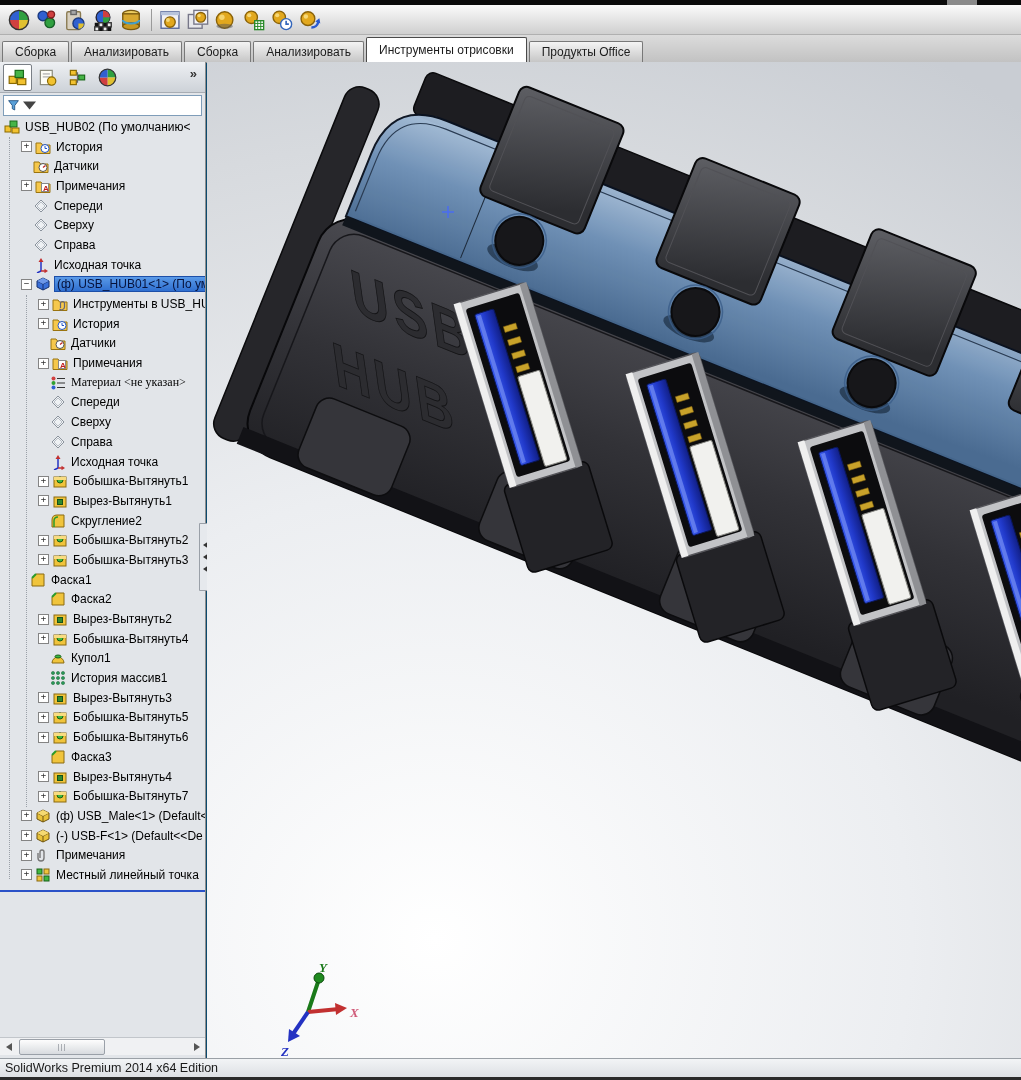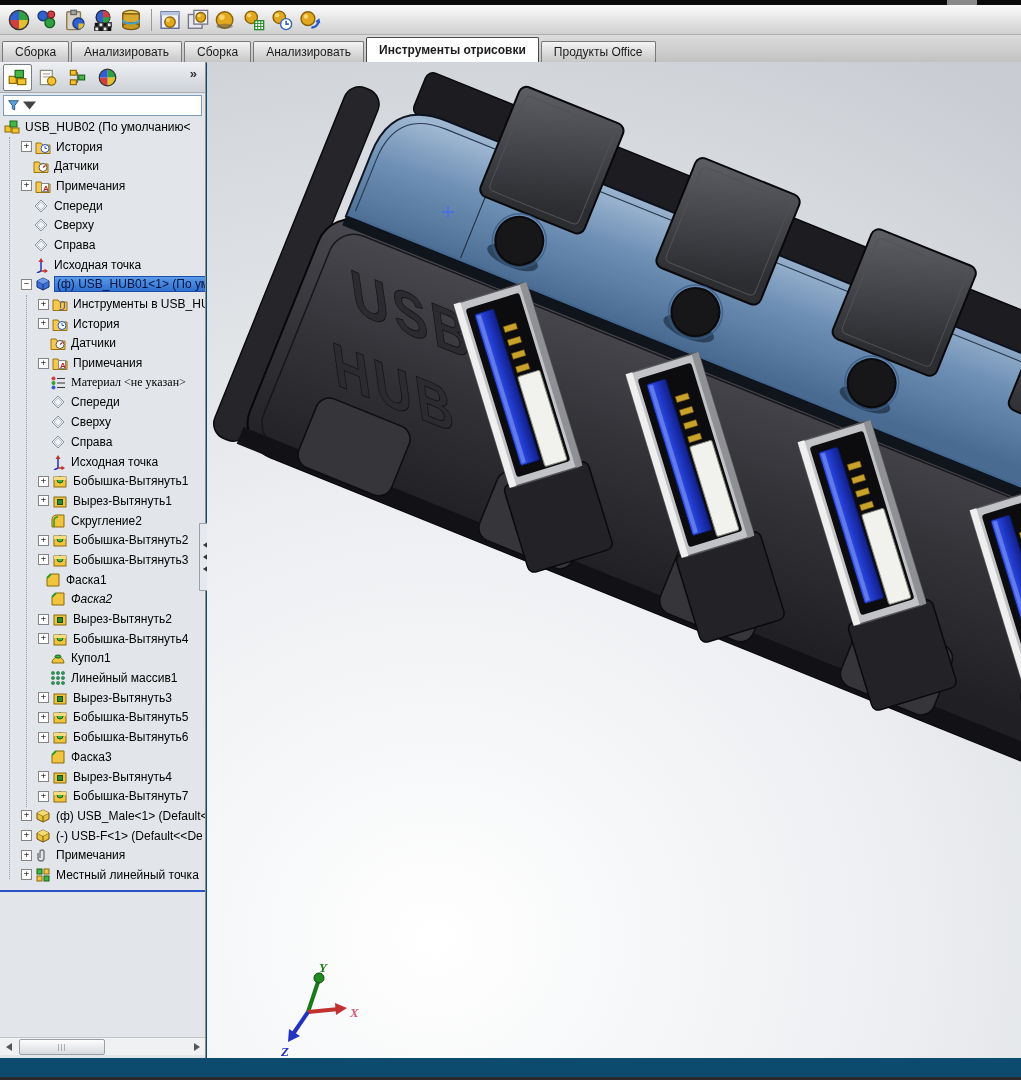--- a/index.html
+++ b/index.html
@@ -15,21 +15,21 @@
   .tbtn{width:26px;height:26px;display:flex;align-items:center;justify-content:center;margin-right:2px;}
   .tbtn svg{width:22px;height:22px;}
   .tsep{width:1px;height:22px;background:#9a9a9a;margin:0 5px;}
 
   .tabbar{position:absolute;left:0;top:35px;width:1021px;height:27px;
     background:linear-gradient(#dcdcdc,#c2c2c2);border-bottom:1px solid #8f8f8f;}
   .tabs{position:absolute;left:2px;bottom:0;display:flex;align-items:flex-end;}
   .rtab{height:20px;line-height:20px;padding:0 12px;margin-right:2px;font-size:12px;color:#1c1c1c;
     background:linear-gradient(#f4f4f4,#c6c6c6);border:1px solid #787878;border-bottom:none;
     border-radius:2px 2px 0 0;white-space:nowrap;cursor:default;}
-  .rtab.active{height:24px;line-height:24px;background:#ffffff;font-weight:bold;border-color:#4a4a4a;}
+  .rtab.active{height:24px;line-height:24px;background:#ffffff;font-weight:normal;border-color:#4a4a4a;}
   .headsup{position:absolute;right:8px;top:40px;display:flex;align-items:center;}
   .hbtn{width:24px;height:20px;display:flex;align-items:center;justify-content:center;}
   .hbtn svg{width:19px;height:19px;}
   .hcaret{width:10px;display:flex;justify-content:center;}
 
   
   .main{position:absolute;left:0;top:62px;width:1021px;height:996px;}
   .left-panel{position:absolute;left:0;top:0;width:206px;height:996px;
     background:#e2e5e9;border-right:1px solid #8e8e8e;box-sizing:border-box;}
   .panel-tabs{height:30px;background:linear-gradient(#eef0f3,#cdd2d8);border-bottom:1px solid #a8adb4;
@@ -498,29 +498,29 @@
           </div>
           <div class="tree-row" style="padding-left: 38px;">
             <span class="exp">+</span>
             <span class="t-ic"><svg viewBox="0 0 16 16">
                 <rect x="2" y="4" width="12" height="10" fill="#f0c43c" stroke="#8a6a10"></rect>
                 <circle cx="8" cy="7" r="3" fill="#40b840" stroke="#186018"></circle>
                 <rect x="2" y="4" width="12" height="3" fill="#f8dc80"></rect>
               </svg></span>
             <span class="t-label">Бобышка-Вытянуть3</span>
           </div>
-          <div class="tree-row" style="padding-left: 33px;">
+          <div class="tree-row" style="padding-left: 18px;">
             <span class="exp-sp"></span>
             <span class="t-ic"><svg viewBox="0 0 16 16">
                 <path d="M6,2 H14 V14 H2 V6 Z" fill="#f0c43c" stroke="#8a6a10"></path>
                 <line x1="2" y1="6" x2="6" y2="2" stroke="#2a9a2a" stroke-width="2"></line>
               </svg></span>
             <span class="t-label">Фаска1</span>
           </div>
-          <div class="tree-row" style="padding-left: 38px; font-style: italic;">
+          <div class="tree-row" style="padding-left: 38px;">
             <span class="exp-sp"></span>
             <span class="t-ic"><svg viewBox="0 0 16 16">
                 <path d="M6,2 H14 V14 H2 V6 Z" fill="#f0c43c" stroke="#8a6a10"></path>
                 <line x1="2" y1="6" x2="6" y2="2" stroke="#2a9a2a" stroke-width="2"></line>
               </svg></span>
             <span class="t-label">Фаска2</span>
           </div>
           <div class="tree-row" style="padding-left: 38px;">
             <span class="exp">+</span>
             <span class="t-ic"><svg viewBox="0 0 16 16">
@@ -552,21 +552,21 @@
                 <circle cx="3" cy="3" r="1.6" fill="#2a9a5a" stroke="#14602e" stroke-width="0.5"></circle>
                 <circle cx="8" cy="3" r="1.6" fill="#2a9a5a" stroke="#14602e" stroke-width="0.5"></circle>
                 <circle cx="13" cy="3" r="1.6" fill="#2a9a5a" stroke="#14602e" stroke-width="0.5"></circle>
                 <circle cx="3" cy="8" r="1.6" fill="#2a9a5a" stroke="#14602e" stroke-width="0.5"></circle>
                 <circle cx="8" cy="8" r="1.6" fill="#2a9a5a" stroke="#14602e" stroke-width="0.5"></circle>
                 <circle cx="13" cy="8" r="1.6" fill="#2a9a5a" stroke="#14602e" stroke-width="0.5"></circle>
                 <circle cx="3" cy="13" r="1.6" fill="#2a9a5a" stroke="#14602e" stroke-width="0.5"></circle>
                 <circle cx="8" cy="13" r="1.6" fill="#2a9a5a" stroke="#14602e" stroke-width="0.5"></circle>
                 <circle cx="13" cy="13" r="1.6" fill="#2a9a5a" stroke="#14602e" stroke-width="0.5"></circle>
               </svg></span>
-            <span class="t-label">Линейный массив1</span>
+            <span class="t-label">История массив1</span>
           </div>
           <div class="tree-row" style="padding-left: 38px;">
             <span class="exp">+</span>
             <span class="t-ic"><svg viewBox="0 0 16 16">
                 <rect x="2" y="4" width="12" height="10" fill="#f0c43c" stroke="#8a6a10"></rect>
                 <rect x="5.5" y="6.5" width="5" height="5" fill="#2e8a2e" stroke="#14501a"></rect>
               </svg></span>
             <span class="t-label">Вырез-Вытянуть3</span>
           </div>
           <div class="tree-row" style="padding-left: 38px;">
@@ -787,14 +787,17 @@
           <line x1="101" y1="950" x2="86" y2="972" stroke="#2432c2" stroke-width="4"></line>
           <polygon points="81,980 82,967 93,974" fill="#2432c2"></polygon>
           <text x="112" y="910" fill="#1a7a1a">Y</text>
           <text x="143" y="955" fill="#d05a78">X</text>
           <text x="74" y="994" fill="#2432c2">Z</text>
         </g>
       </svg>
     </div>
   </div>
 
+  <div class="statusbar">
+    <span>SolidWorks Premium 2014 x64 Edition</span>
+  </div>
   <div class="bottom-strip"></div>
 </div>
 
 </body></html>

